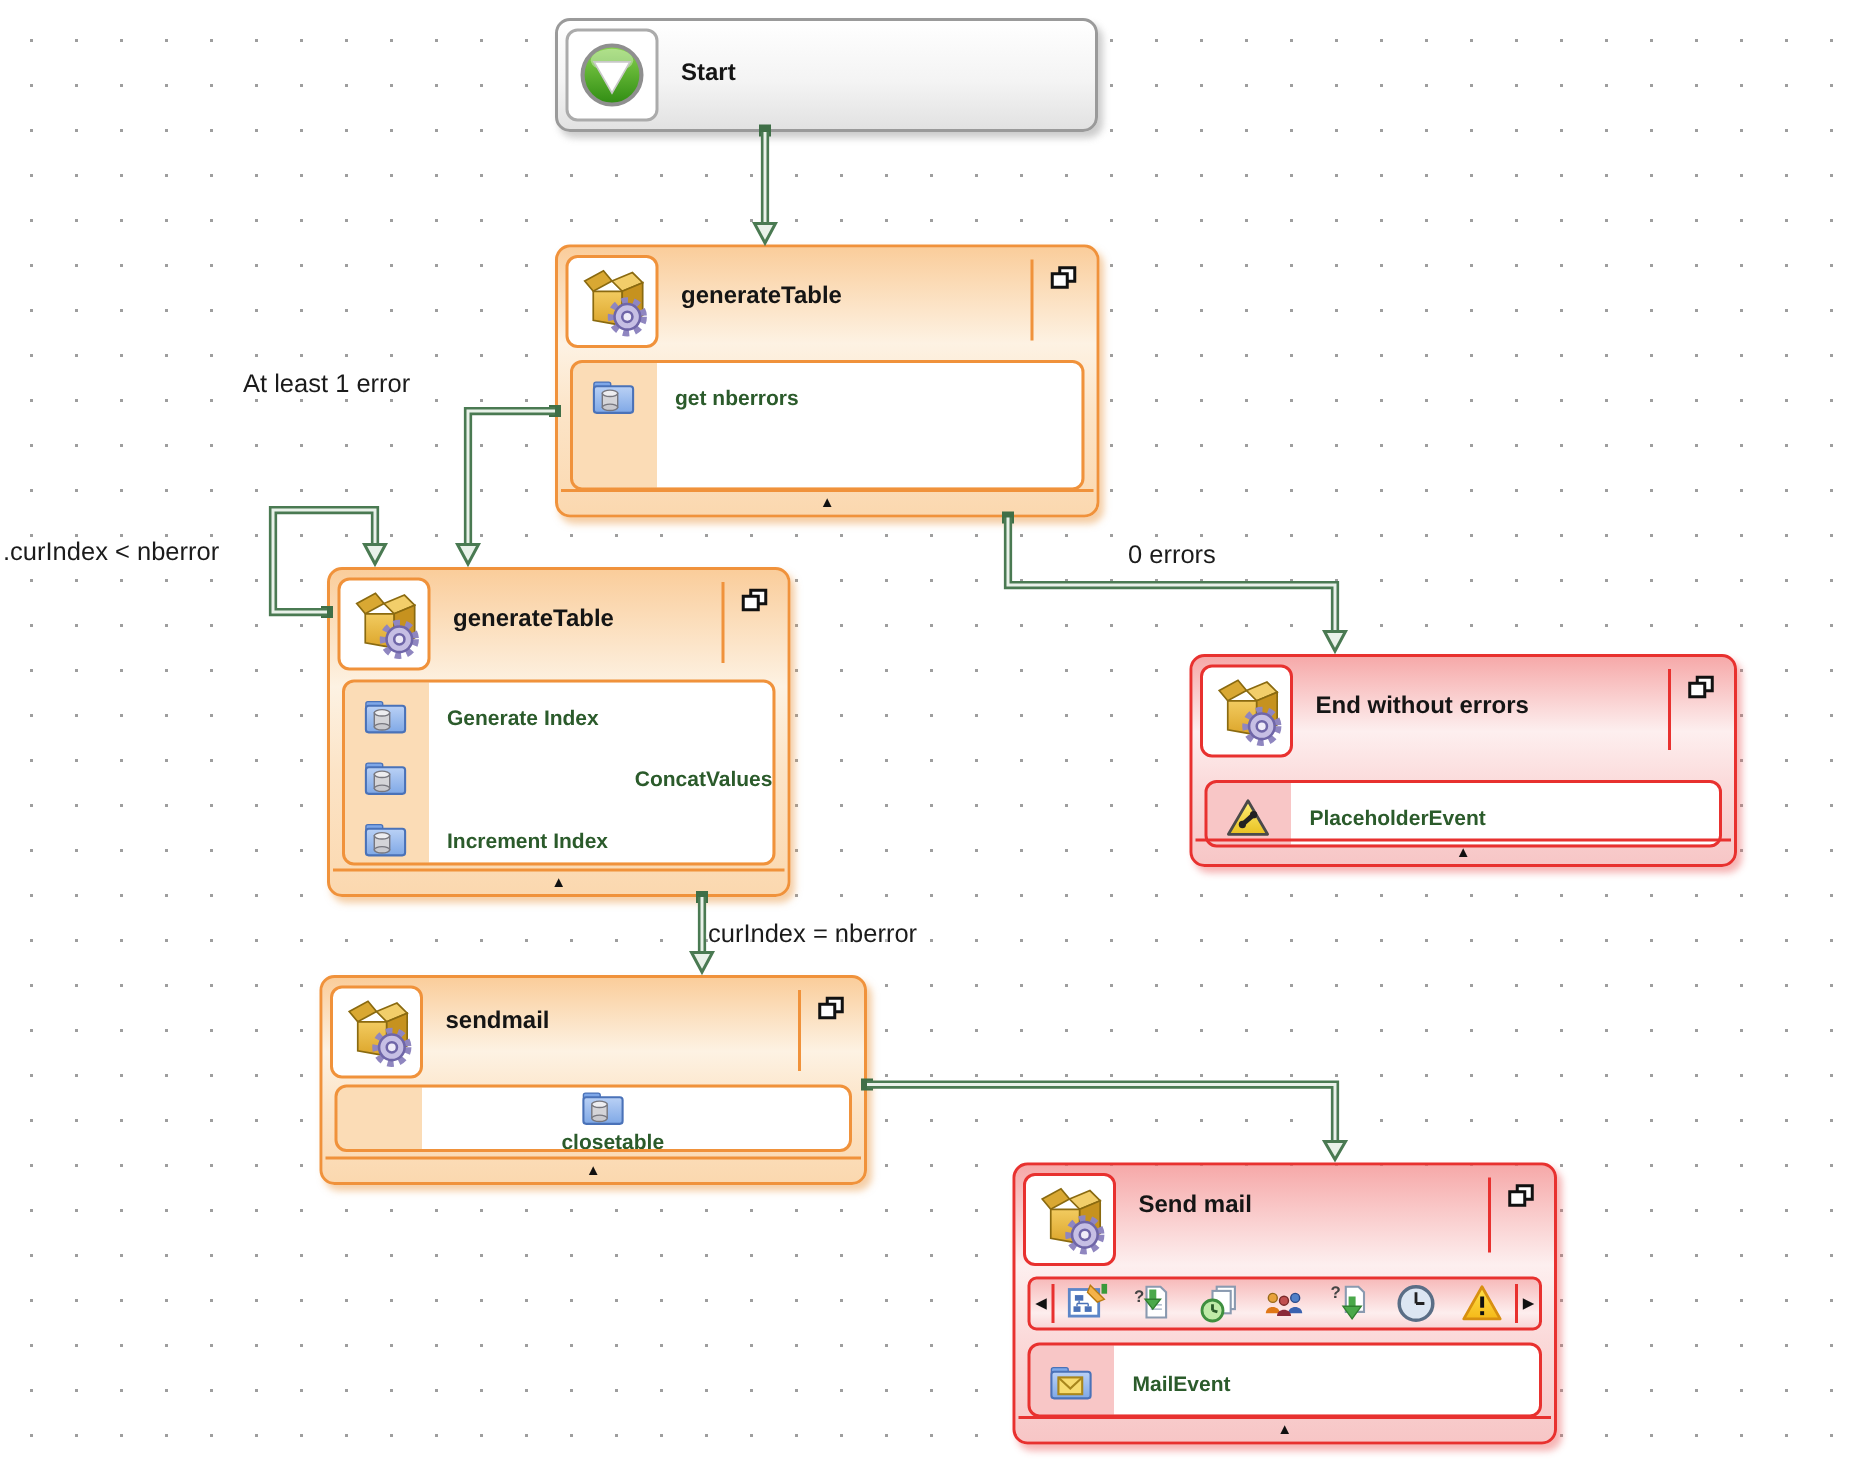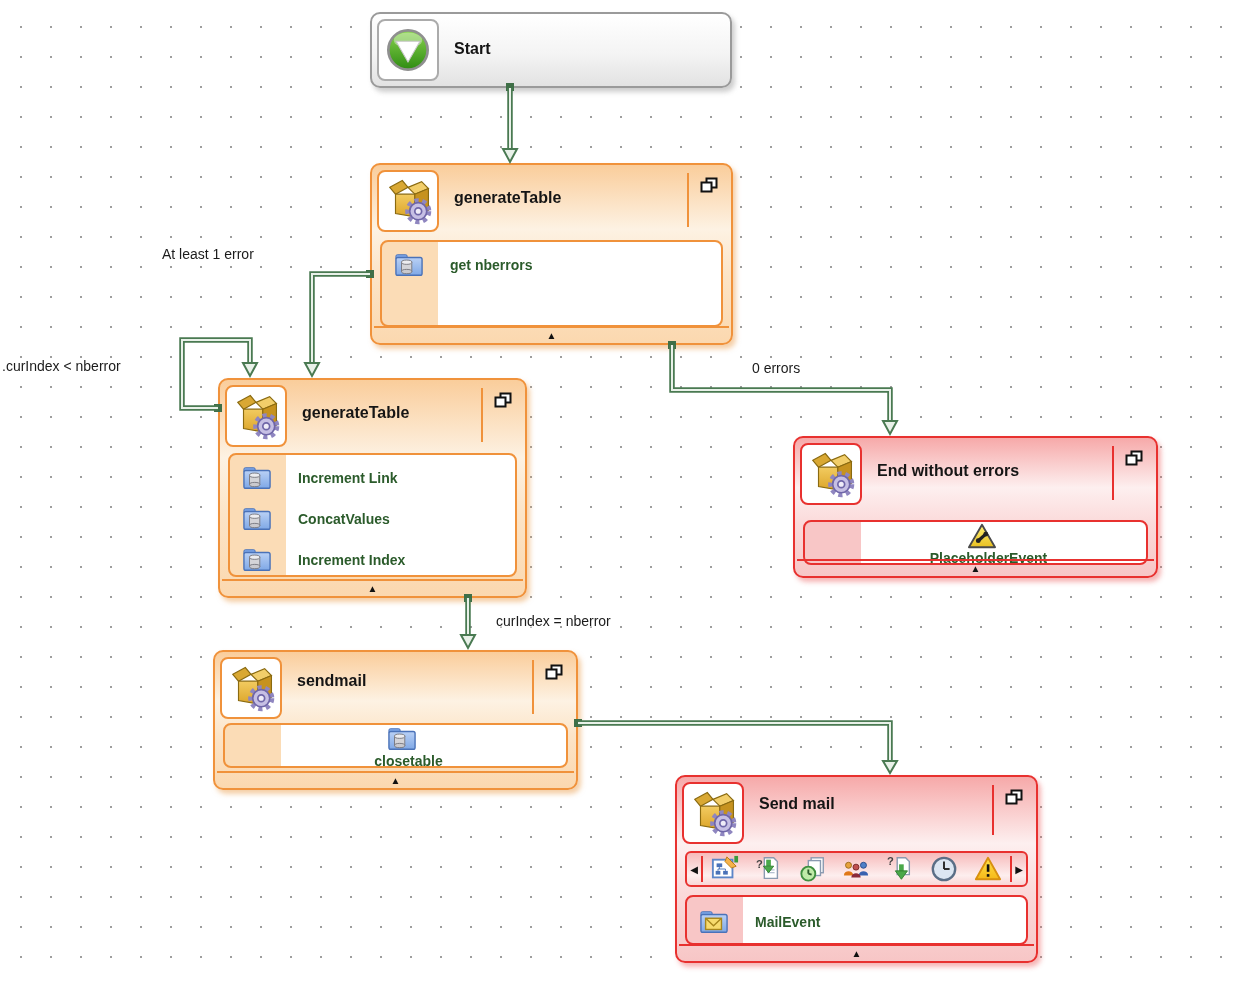--- a/index.html
+++ b/index.html
@@ -8,21 +8,21 @@
     font-family:"Liberation Sans","DejaVu Sans",sans-serif;
     background:#fff;
   }
   #canvas{
     position:relative;width:1241px;height:983px;overflow:hidden;
     background-image:radial-gradient(circle,#9e9e9e 1.1px,rgba(0,0,0,0) 1.3px);
     background-size:30px 30px;background-position:6px 12px;
   }
   svg.edges{position:absolute;left:0;top:0;z-index:3;pointer-events:none;}
   .edge-label{
-    position:absolute;z-index:4;font-size:14px;color:#1b1b1b;white-space:nowrap;
+    position:absolute;z-index:4;font-size:17px;color:#1b1b1b;white-space:nowrap;
     text-shadow:0 0 3px #fff,0 0 3px #fff,1px 1px 2px #fff;
   }
   .node{position:absolute;z-index:2;border:2px solid;border-radius:10px;box-sizing:border-box;}
   .node.orange{
     border-color:#F0923B;
     background:linear-gradient(180deg,#FACD9B 0%,#FDF2E3 36%,#FCE4C7 62%,#FBD8AF 100%);
     box-shadow:3px 4px 5px rgba(235,160,80,.5);
   }
   .node.red{
     border-color:#E8312F;
@@ -138,21 +138,21 @@
         <polygon points="883,421 897,421 890,434"></polygon>
         <polygon points="461,635 475,635 468,648"></polygon>
         <polygon points="883,761 897,761 890,773"></polygon>
       </g>
     </g>
   </svg>
 
   <div class="edge-label" style="left:162px;top:246px;">At least 1 error</div>
   <div class="edge-label" style="left:2px;top:358px;">.curIndex &lt; nberror</div>
   <div class="edge-label" style="left:752px;top:360px;">0 errors</div>
-  <div class="edge-label" style="left:496px;top:613px;">curIndex = nberror</div>
+  <div class="edge-label" style="left:472px;top:613px;">curIndex = nberror</div>
 
   <div class="node gray" style="left:370px;top:12px;width:362px;height:76px;">
     <div class="icon-box">
       <svg width="48" height="48" viewBox="0 0 44 44">
         <circle cx="22" cy="22" r="18" fill="url(#gGreen)" stroke="#8f8f8f" stroke-width="2.5"></circle>
         <ellipse cx="22" cy="13" rx="13" ry="7" fill="rgba(255,255,255,0.35)"></ellipse>
         <polygon points="11,14 33,14 22,33" fill="#ffffff" stroke="#c8c8c8" stroke-width="1"></polygon>
       </svg>
     </div>
     <div class="title" style="top:26px;">Start</div>
@@ -211,23 +211,23 @@
     </svg>
     <div class="body" style="top:73px;height:124px;padding-top:2px;">
       <div class="row" style="height:41px;">
         <svg width="30" height="28" viewBox="0 0 32 30">
           <rect x="2" y="4" width="12" height="5" rx="1.5" fill="#7EA7E8" stroke="#4A72B8"></rect>
           <rect x="2" y="7" width="28" height="19" rx="2" fill="url(#gFold)" stroke="#4A72B8" stroke-width="1.5"></rect>
           <rect x="8" y="12" width="11" height="10" fill="#D4D4D8" stroke="#77777f"></rect>
           <ellipse cx="13.5" cy="22" rx="5.5" ry="2.3" fill="#C9C9CE" stroke="#77777f"></ellipse>
           <ellipse cx="13.5" cy="12" rx="5.5" ry="2.3" fill="#EDEDF0" stroke="#77777f"></ellipse>
         </svg>
-        <span class="lbl">Increment Link</span>
-      </div>
-      <div class="row" style="height:41px;">
+        <span class="lbl">Generate Index</span>
+      </div>
+      <div class="row" style="height:41px;justify-content:space-between;">
         <svg width="30" height="28" viewBox="0 0 32 30">
           <rect x="2" y="4" width="12" height="5" rx="1.5" fill="#7EA7E8" stroke="#4A72B8"></rect>
           <rect x="2" y="7" width="28" height="19" rx="2" fill="url(#gFold)" stroke="#4A72B8" stroke-width="1.5"></rect>
           <rect x="8" y="12" width="11" height="10" fill="#D4D4D8" stroke="#77777f"></rect>
           <ellipse cx="13.5" cy="22" rx="5.5" ry="2.3" fill="#C9C9CE" stroke="#77777f"></ellipse>
           <ellipse cx="13.5" cy="12" rx="5.5" ry="2.3" fill="#EDEDF0" stroke="#77777f"></ellipse>
         </svg>
         <span class="lbl">ConcatValues</span>
       </div>
       <div class="row" style="height:41px;">
@@ -256,21 +256,21 @@
         <circle cx="31" cy="31" r="3" fill="#EFECF8" stroke="#6F66A8" stroke-width="1.5"></circle>
       </svg>
     </div>
     <div class="title" style="top:24px;">End without errors</div>
     <div class="hdr-divider"></div>
     <svg class="restore" width="18" height="16">
       <rect x="6.5" y="1.5" width="10" height="9" fill="#fff" stroke="#111" stroke-width="2"></rect>
       <rect x="1.5" y="5.5" width="10" height="9" fill="#fff" stroke="#111" stroke-width="2"></rect>
     </svg>
     <div class="body" style="top:82px;height:45px;">
-      <div class="row" style="height:45px;flex-direction:column;">
+      <div class="row" style="height:45px;">
         <svg width="30" height="28" viewBox="0 0 32 30">
           <path d="M16,3 L30,27 L2,27 Z" fill="url(#gTri)" stroke="#4a4a4a" stroke-width="2" stroke-linejoin="round"></path>
           <line x1="12" y1="20" x2="20" y2="13" stroke="#222" stroke-width="3.5"></line>
           <circle cx="12" cy="20" r="2.6" fill="#222"></circle>
           <circle cx="20" cy="13" r="2.6" fill="#222"></circle>
         </svg>
         <span class="lbl">PlaceholderEvent</span>
       </div>
     </div>
     <div class="footer"><span>▲</span></div>

